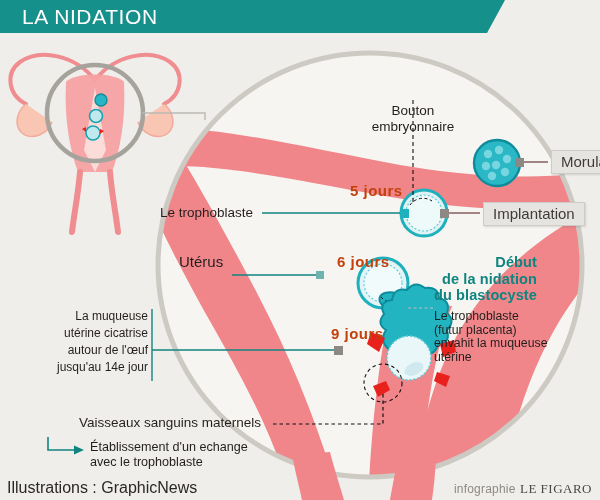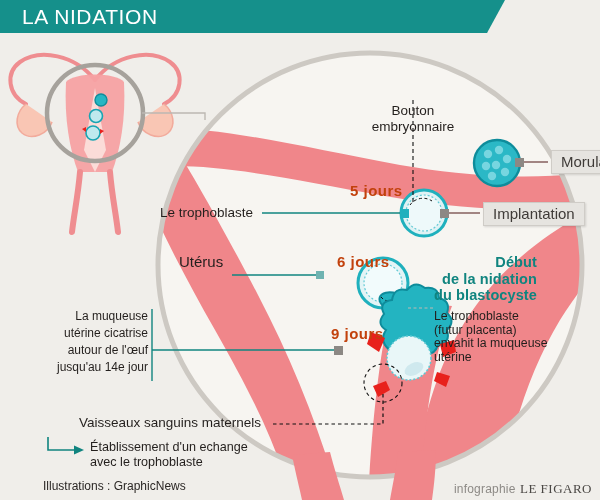--- a/index.html
+++ b/index.html
@@ -38,21 +38,21 @@
   }
   .body-note{
     position:absolute;color:#231f1d;font-size:12.3px;line-height:13.6px;white-space:pre;
   }
   .boxlabel{
     position:absolute;background:#e6e4e0;border:1px solid #cfccc7;
     color:#3f3b38;font-size:15px;padding:2px 9px 3px 9px;
     box-shadow:1px 1px 2px rgba(0,0,0,.13);
   }
   .footer-left{
-    position:absolute;left:7px;top:479px;color:#2b2725;font-size:12px;margin-left:36px;
+    position:absolute;left:7px;top:479px;color:#2b2725;font-size:16px;
   }
   .figaro-wrap{position:absolute;right:8px;top:479px;text-align:right;}
   .figaro-pre{color:#8d8a86;font-size:12px;letter-spacing:.2px;}
   .figaro{
     color:#4a4744;font-size:13px;font-weight:normal;
     font-family:"Liberation Serif", serif;letter-spacing:.5px;
   }
   .rightalign{text-align:right;}
 </style>
 </head>

